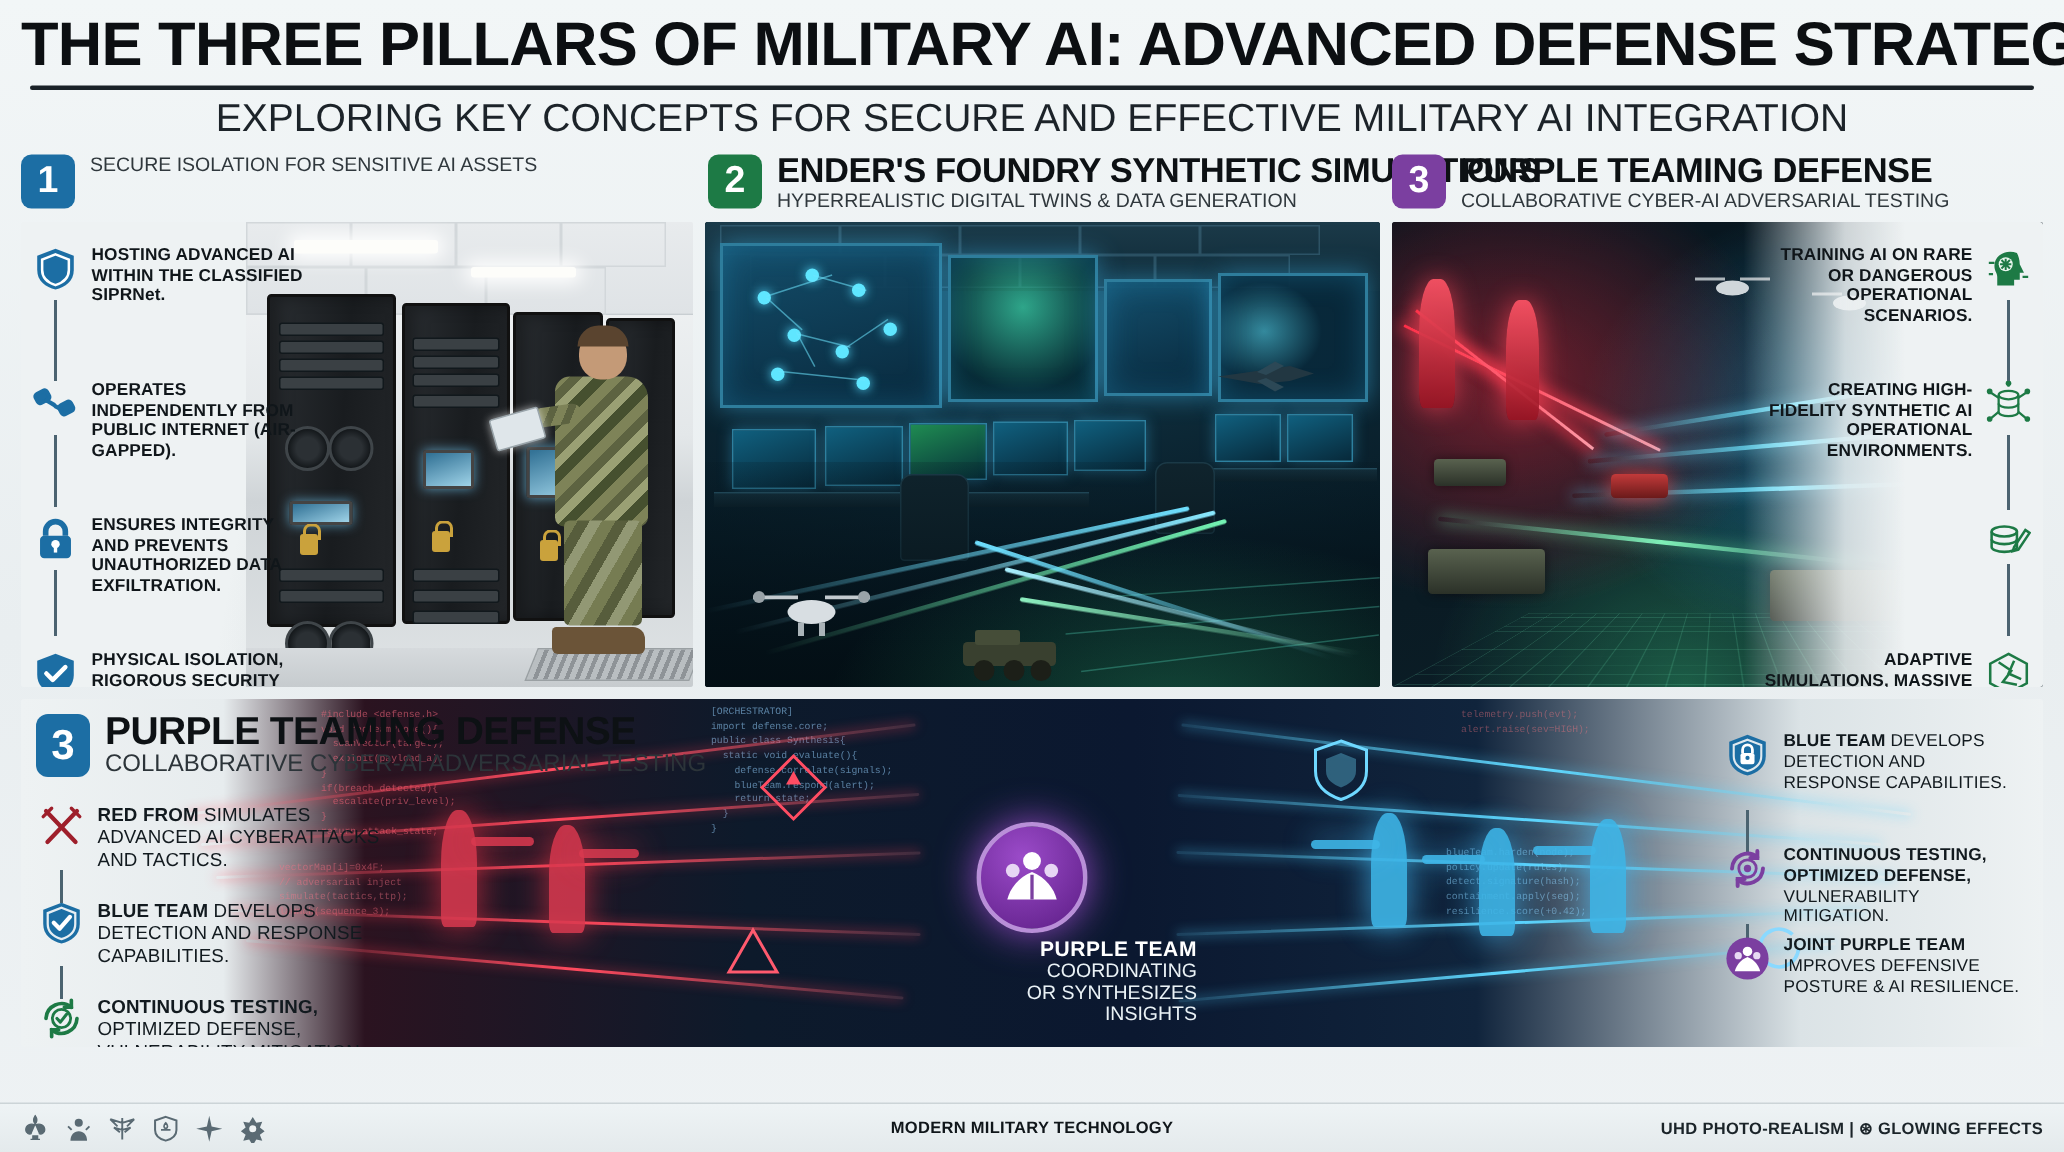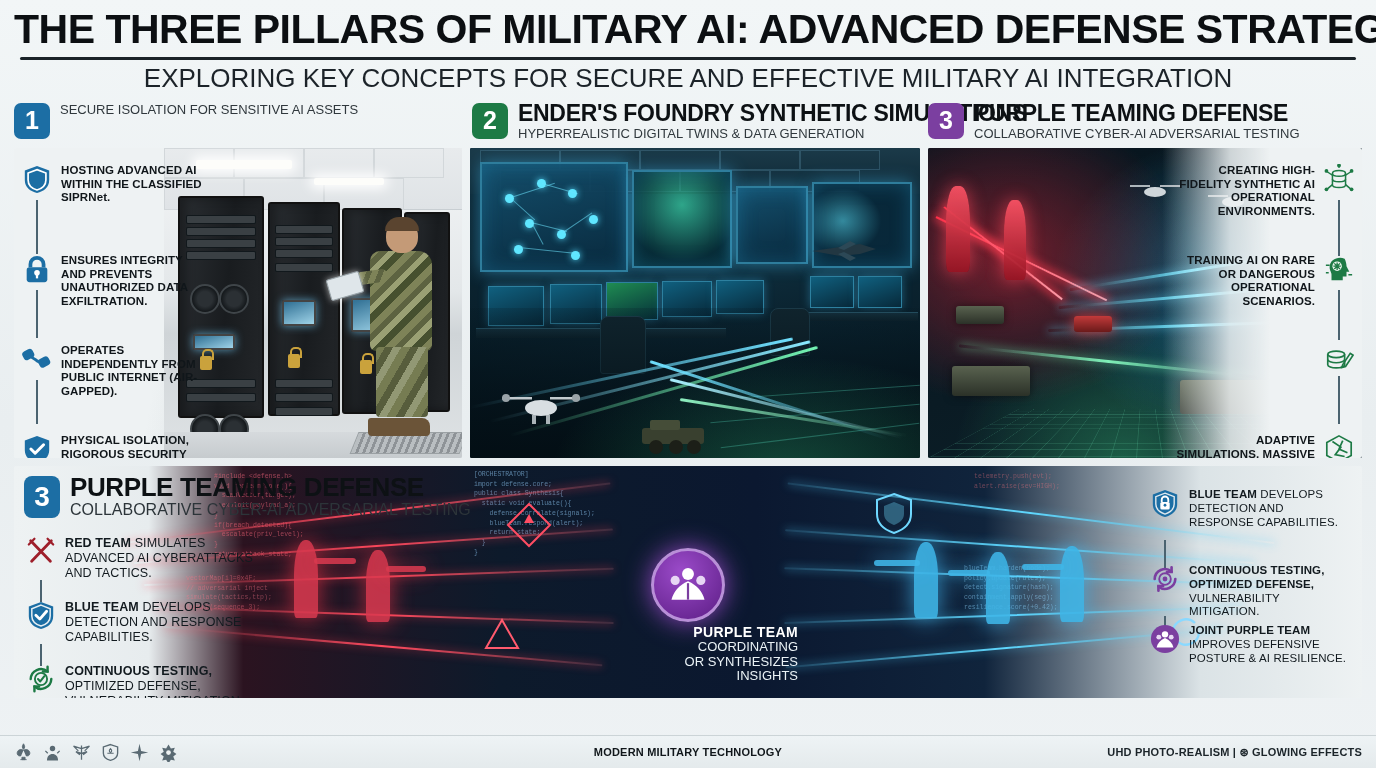--- a/index.html
+++ b/index.html
@@ -298,41 +298,41 @@
                 <path d="M16 2 L29 7 v10 c0 8-6 12-13 14 C9 29 3 25 3 17 V7 Z" fill="#1c6ea4"></path>
                 <path d="M16 6 L25.5 9.6 v7.4 c0 6-4.6 9.2-9.5 10.8 C11.1 26.2 6.5 23 6.5 17 V9.6 Z" fill="none" stroke="#fff" stroke-width="1.8"></path>
               </svg>
           </span>
           <span class="btxt">HOSTING ADVANCED AI WITHIN THE CLASSIFIED SIPRNet.</span>
         </div>
 
         <div class="bullet" style="height:90px">
           <span class="ico">
             <svg viewBox="0 0 32 32" width="30" height="30">
-                <path d="M9 14 v-3 a7 7 0 0 1 14 0 v3" fill="none" stroke="#1c6ea4" stroke-width="4"></path>
-                <rect x="5" y="14" width="22" height="16" rx="3" fill="#1c6ea4"></rect>
-                <circle cx="16" cy="20" r="3" fill="#fff"></circle>
-                <rect x="14.8" y="21" width="2.4" height="5" fill="#fff"></rect>
-              </svg>
-          </span>
-          <span class="btxt">ENSURES INTEGRITY AND PREVENTS UNAUTHORIZED DATA EXFILTRATION.</span>
-        </div>
-
-        <div class="bullet" style="height:90px">
-          <span class="ico">
-            <svg viewBox="0 0 32 32" width="30" height="30">
                 <g stroke="#1c6ea4" stroke-width="3" fill="#1c6ea4">
                   <rect x="2" y="8" width="9" height="7" rx="2" transform="rotate(-28 6 11)"></rect>
                   <path d="M10 14 l5 3" stroke-linecap="round"></path>
                   <rect x="19" y="16" width="9" height="7" rx="2" transform="rotate(-28 23 19)"></rect>
                   <path d="M16 18 l4 2" stroke-linecap="round"></path>
                 </g>
               </svg>
           </span>
           <span class="btxt">OPERATES INDEPENDENTLY FROM PUBLIC INTERNET (AIR-GAPPED).</span>
+        </div>
+
+        <div class="bullet" style="height:90px">
+          <span class="ico">
+            <svg viewBox="0 0 32 32" width="30" height="30">
+                <path d="M9 14 v-3 a7 7 0 0 1 14 0 v3" fill="none" stroke="#1c6ea4" stroke-width="4"></path>
+                <rect x="5" y="14" width="22" height="16" rx="3" fill="#1c6ea4"></rect>
+                <circle cx="16" cy="20" r="3" fill="#fff"></circle>
+                <rect x="14.8" y="21" width="2.4" height="5" fill="#fff"></rect>
+              </svg>
+          </span>
+          <span class="btxt">ENSURES INTEGRITY AND PREVENTS UNAUTHORIZED DATA EXFILTRATION.</span>
         </div>
 
         <div class="bullet" style="height:70px">
           <span class="ico">
             <svg viewBox="0 0 32 32" width="30" height="30">
                 <path d="M16 2 L29 7 v10 c0 8-6 12-13 14 C9 29 3 25 3 17 V7 Z" fill="#1c6ea4"></path>
                 <path d="M9.5 16 l4.5 4.5 L23 11.5" fill="none" stroke="#fff" stroke-width="3.2" stroke-linecap="round" stroke-linejoin="round"></path>
               </svg>
           </span>
           <span class="btxt">PHYSICAL ISOLATION, RIGOROUS SECURITY CONTROLS.</span>
@@ -460,54 +460,54 @@
         <div class="vehicle" style="left:146px;top:168px;width:38px;height:16px;background:linear-gradient(180deg,#c23a3a,#6b1a1a);box-shadow:0 0 14px rgba(240,60,60,.8)"></div>
         <div class="vehicle" style="left:24px;top:218px;width:78px;height:30px"></div>
         <div class="vehicle" style="left:252px;top:232px;width:96px;height:34px"></div>
       </div>
       <div class="fade-r"></div>
 
       <div class="bullets right">
         <div class="connector" style="top:36px;height:56px"></div>
         <div class="connector" style="top:126px;height:50px"></div>
         <div class="connector" style="top:212px;height:48px"></div>
+
+        <div class="bullet" style="height:90px">
+          <span class="ico">
+            <svg viewBox="0 0 32 32" width="30" height="30">
+                <path d="M22 5 c-7-3-16 1-16 9 0 4 2 5 2 8 v6 h12 v-4 h4 v-5 h3 l-3-6 c0-3-1-6-2-8z" fill="#1d7a45"></path>
+              <circle cx="14" cy="13" r="5" fill="#eaf6ee"></circle>
+                <path d="M14 9 v8 M10 13 h8 M11 10 l6 6 M17 10 l-6 6" stroke="#1d7a45" stroke-width="1.4"></path>
+              <g stroke="#1d7a45" stroke-width="1.6">
+                  <path d="M2 12 h4 M26 22 h4 M2 20 h3"></path>
+                </g>
+              </svg>
+          </span>
+          <span class="btxt">TRAINING AI ON RARE OR DANGEROUS OPERATIONAL SCENARIOS.</span>
+        </div>
 
         <div class="bullet" style="height:90px">
           <span class="ico">
             <svg viewBox="0 0 32 32" width="30" height="30">
                 <g stroke="#1d7a45" stroke-width="1.6" fill="none">
               <ellipse cx="16" cy="10" rx="7" ry="3"></ellipse>
                   <path d="M9 10 v12 a7 3 0 0 0 14 0 V10"></path>
                   <path d="M9 16 a7 3 0 0 0 14 0"></path>
               <path d="M16 4 V1 M9 12 L3 8 M23 12 L29 8 M9 22 L3 27 M23 22 L29 27"></path>
                 </g>
               <g fill="#1d7a45">
                   <circle cx="16" cy="1.6" r="2"></circle>
                   <circle cx="2.6" cy="7.4" r="2"></circle>
                   <circle cx="29.4" cy="7.4" r="2"></circle>
                   <circle cx="2.6" cy="27" r="2"></circle>
                   <circle cx="29.4" cy="27" r="2"></circle>
                 </g>
               </svg>
           </span>
           <span class="btxt">CREATING HIGH-FIDELITY SYNTHETIC AI OPERATIONAL ENVIRONMENTS.</span>
-        </div>
-
-        <div class="bullet" style="height:90px">
-          <span class="ico">
-            <svg viewBox="0 0 32 32" width="30" height="30">
-                <path d="M22 5 c-7-3-16 1-16 9 0 4 2 5 2 8 v6 h12 v-4 h4 v-5 h3 l-3-6 c0-3-1-6-2-8z" fill="#1d7a45"></path>
-              <circle cx="14" cy="13" r="5" fill="#eaf6ee"></circle>
-                <path d="M14 9 v8 M10 13 h8 M11 10 l6 6 M17 10 l-6 6" stroke="#1d7a45" stroke-width="1.4"></path>
-              <g stroke="#1d7a45" stroke-width="1.6">
-                  <path d="M2 12 h4 M26 22 h4 M2 20 h3"></path>
-                </g>
-              </svg>
-          </span>
-          <span class="btxt">TRAINING AI ON RARE OR DANGEROUS OPERATIONAL SCENARIOS.</span>
         </div>
 
         <div class="bullet" style="height:90px">
           <span class="ico">
             <svg viewBox="0 0 32 32" width="30" height="30">
                 <g stroke="#1d7a45" stroke-width="1.8" fill="none">
               <ellipse cx="13" cy="11" rx="9" ry="3.5"></ellipse>
                   <path d="M4 11 v11 a9 3.5 0 0 0 18 0 V11"></path>
                   <path d="M4 16.5 a9 3.5 0 0 0 18 0"></path>
               <path d="M20 22 L28 10 l3 2 -8 12 -4 1 z"></path>
@@ -640,21 +640,21 @@
               <g stroke="#9e1f2b" stroke-width="3" stroke-linecap="round">
             <path d="M5 5 L26 27"></path>
                 <path d="M27 5 L6 27"></path>
               </g>
             <g stroke="#9e1f2b" stroke-width="2.4" stroke-linecap="round">
                 <path d="M3 9 L9 3"></path>
                 <path d="M23 3 L29 9"></path>
               </g>
             </svg>
         </span>
-        <span class="btxt"><b>RED TEAM</b><span> SIMULATES ADVANCED AI CYBERATTACKS AND TACTICS.</span></span>
+        <span class="btxt"><b>RED FROM</b><span> SIMULATES ADVANCED AI CYBERATTACKS AND TACTICS.</span></span>
       </div>
 
       <div class="bullet" style="height:64px">
         <span class="ico">
           <svg viewBox="0 0 32 32" width="30" height="30">
               <path d="M16 2 L29 7 v10 c0 8-6 12-13 14 C9 29 3 25 3 17 V7 Z" fill="#1c6ea4"></path>
             <path d="M16 5.5 L25.8 9.3 v7.7 c0 6-4.8 9.2-9.8 10.8 C11 26.2 6.2 23 6.2 17 V9.3 Z" fill="none" stroke="#e6eef3" stroke-width="1.6"></path>
             <path d="M10.5 16.2 l4.2 4.2 L22 12" fill="none" stroke="#fff" stroke-width="3" stroke-linecap="round" stroke-linejoin="round"></path>
             </svg>
         </span>

